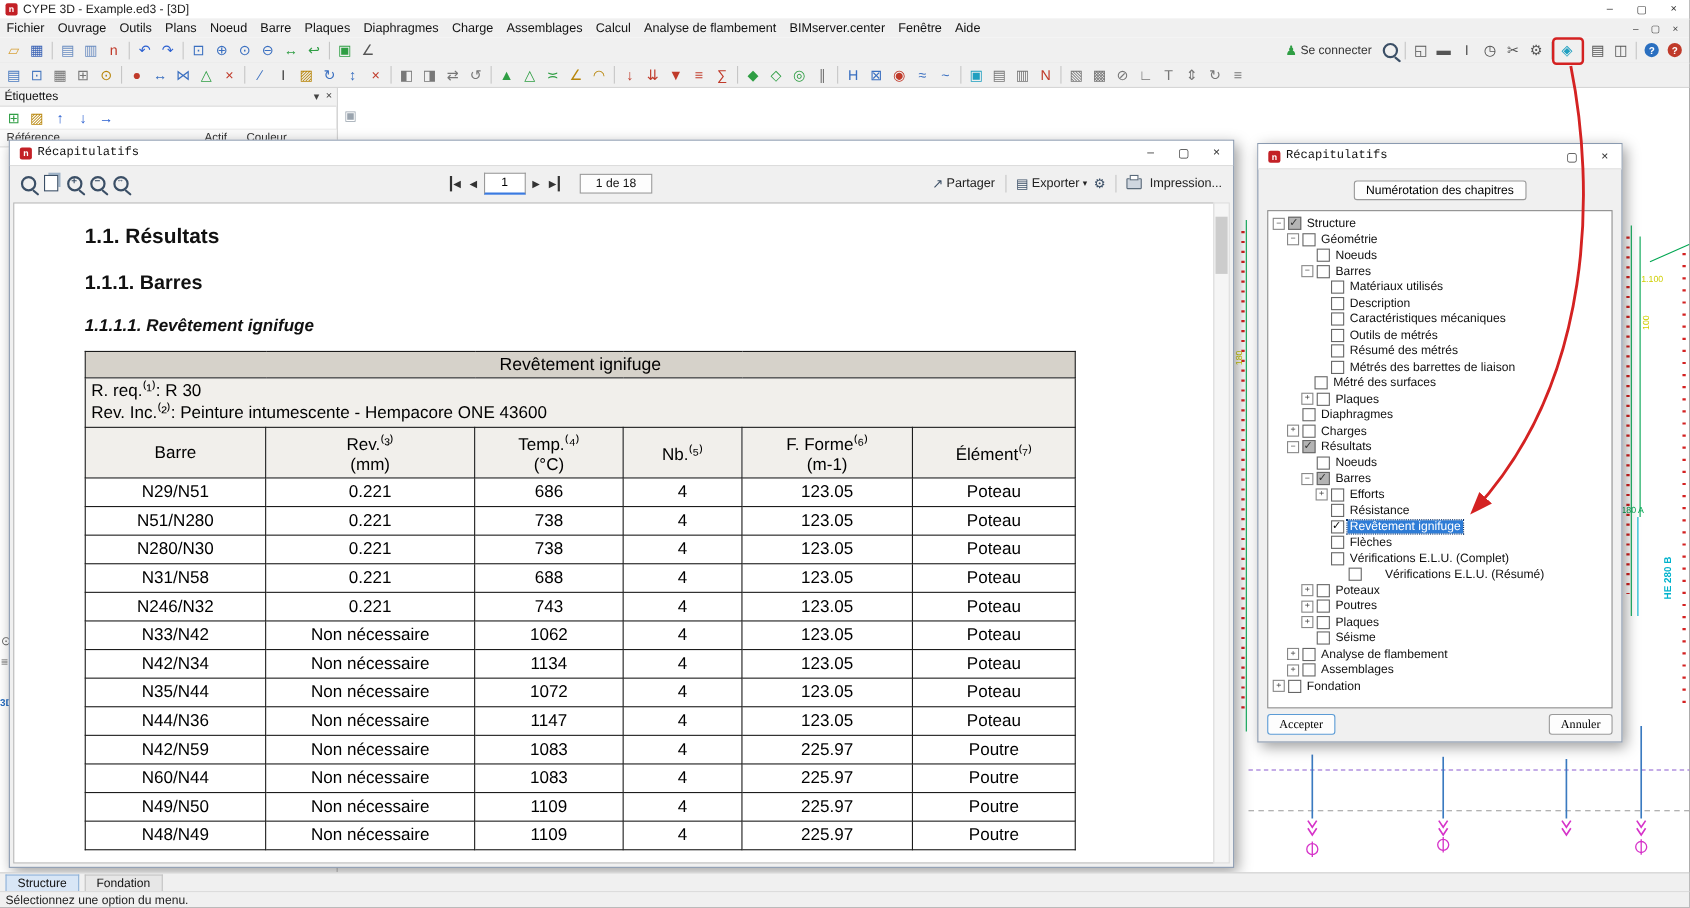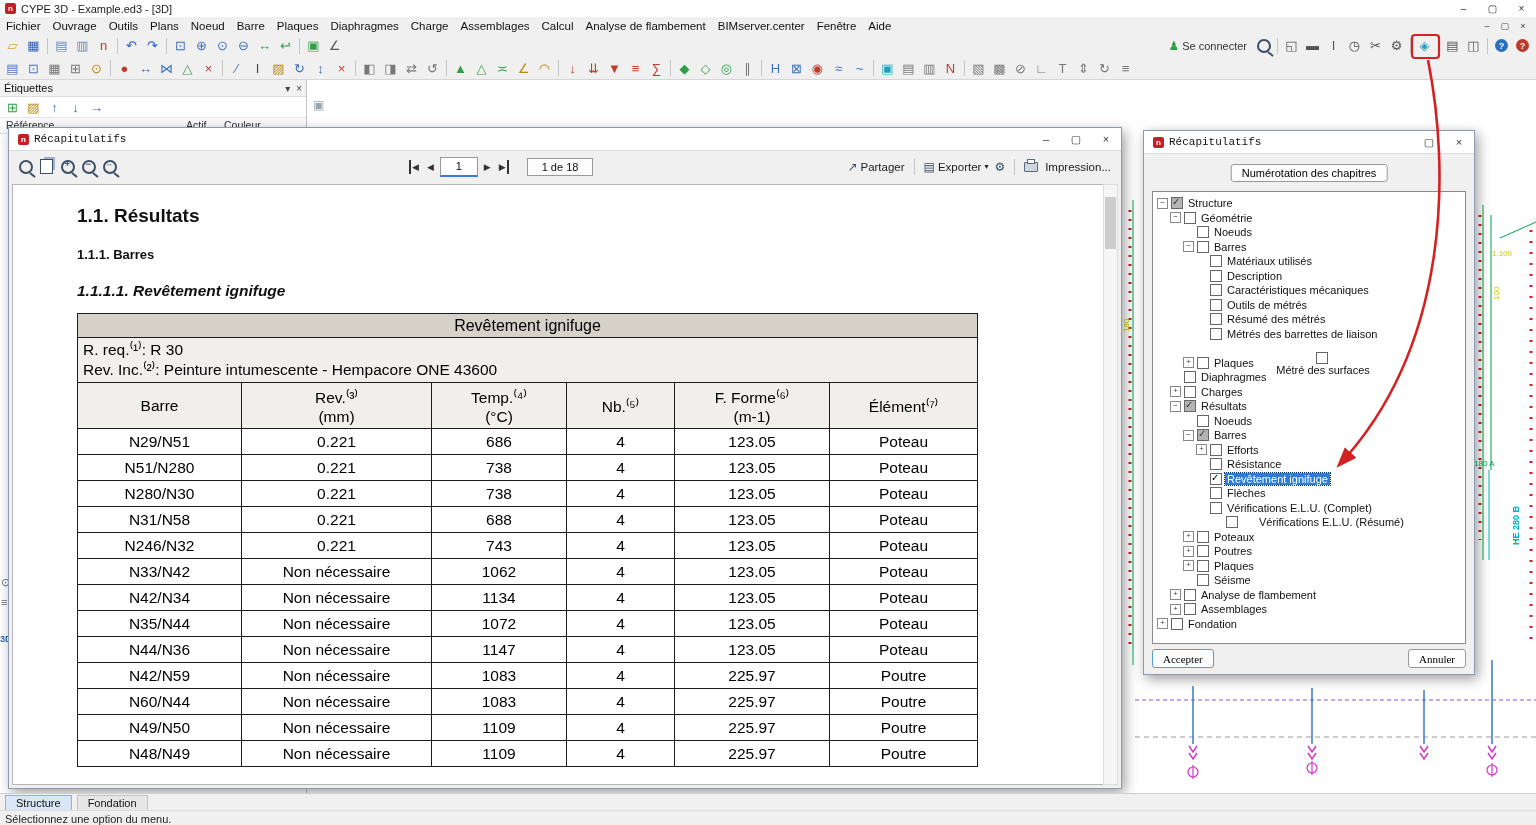--- a/index.html
+++ b/index.html
@@ -68,21 +68,21 @@
               font-family:"Liberation Sans",sans-serif;}
   .page-count{border:1px solid #999;background:#fdfdfd;font-size:11px;padding:2px 14px;margin-left:14px;}
   .rpt-actions{position:absolute;right:10px;top:0;height:31px;display:flex;align-items:center;gap:6px;font-size:11.5px;color:#222;}
   .act{display:flex;align-items:center;gap:3px;}
   .mini-ic{font-size:12px;color:#3b4f66;}
   .rpt-doc{position:absolute;left:3px;top:56px;right:17px;bottom:3px;background:#fff;border:1px solid #b6b6b6;overflow:hidden;}
   .rpt-scroll{position:absolute;right:3px;top:56px;width:13px;bottom:3px;background:#f5f5f5;border:1px solid #ddd;}
   .rpt-thumb{position:absolute;left:1px;right:1px;top:12px;height:52px;background:#cccccc;}
   .doc-content{padding:10px 0 0 64px;}
   .dh1{font-size:19px;font-weight:bold;margin-top:10px;}
-  .dh2{font-size:13px;font-weight:bold;margin-top:20px;}
+  .dh2{font-size:18px;font-weight:bold;margin-top:20px;}
   .dh3{font-size:15.5px;font-weight:bold;font-style:italic;margin-top:20px;}
   table.rpt{border-collapse:collapse;margin-top:13px;width:900px;font-size:15.5px;color:#000;table-layout:fixed;}
   table.rpt td{border:1px solid #1c1c1c;text-align:center;padding:0 2px;height:25px;overflow:hidden;}
   tr.t-title td{background:#d6d2ca;font-size:16px;height:23px;}
   tr.t-info td{background:#f1efeb;text-align:left;padding:2px 5px;height:auto;}
   tr.t-info .il{line-height:20px;}
   tr.t-head td{background:#f1efeb;height:45px;}
   
   #chapters-dlg{left:1143px;top:130px;width:330px;height:543px;z-index:6;}
   .chap-btn{position:absolute;left:50%;transform:translateX(-50%);top:33px;font-size:11px;background:#fdfdfd;
@@ -601,21 +601,21 @@
         <div class="titem" style="padding-left: 43px;">
           <span class="texp none">−</span>
           <span class="tchk"></span>
           <span class="tlabel">Résumé des métrés</span>
         </div>
         <div class="titem" style="padding-left: 43px;">
           <span class="texp none">−</span>
           <span class="tchk"></span>
           <span class="tlabel">Métrés des barrettes de liaison</span>
         </div>
-        <div class="titem" style="padding-left: 28px; flex-direction: column;">
+        <div class="titem" style="padding-left: 28px;">
           <span class="texp none">−</span>
           <span class="tchk"></span>
           <span class="tlabel">Métré des surfaces</span>
         </div>
         <div class="titem" style="padding-left: 30px;">
           <span class="texp">+</span>
           <span class="tchk"></span>
           <span class="tlabel">Plaques</span>
         </div>
         <div class="titem" style="padding-left: 17px;">

